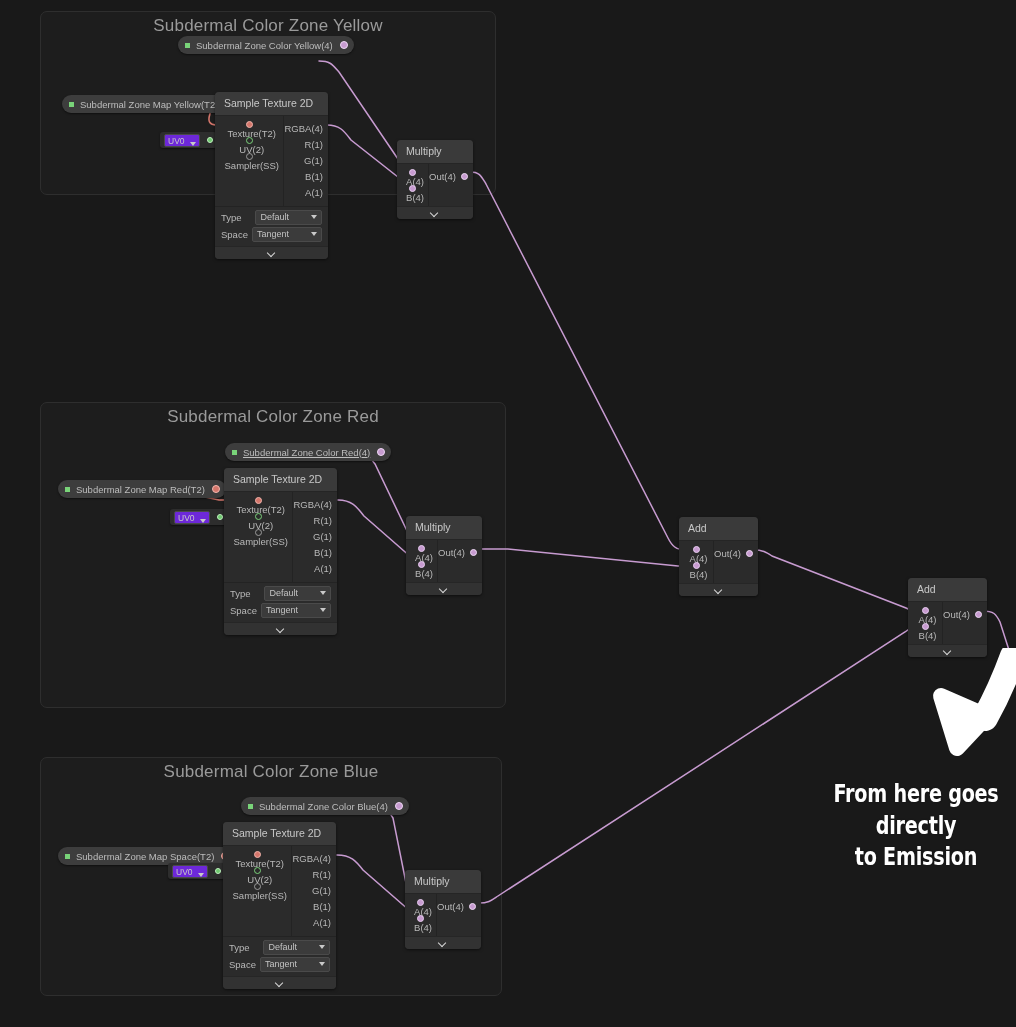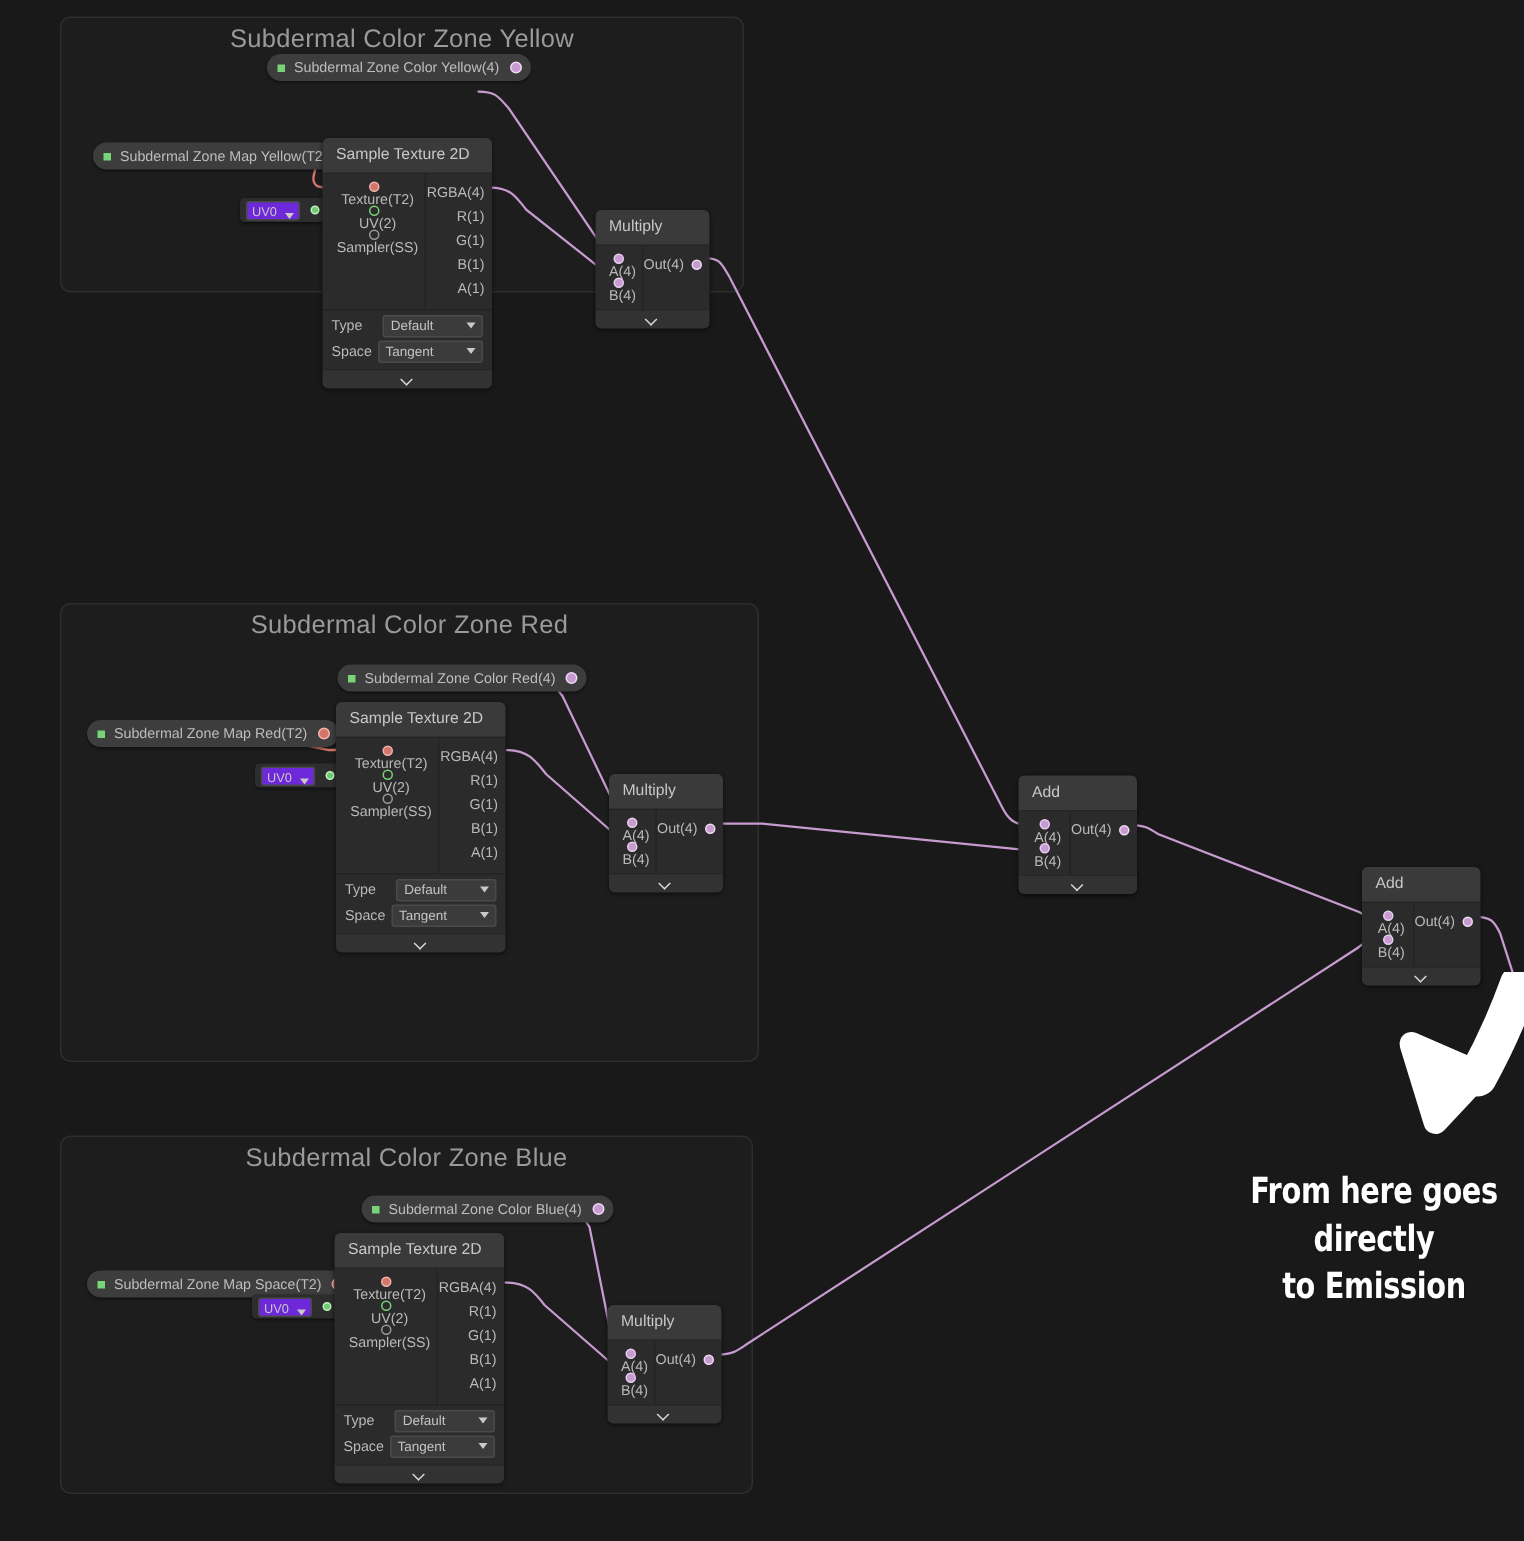--- a/index.html
+++ b/index.html
@@ -274,21 +274,21 @@
             <span>Out(4)</span>
             <span class="dot v4"></span>
           </div>
       </div>
     </div>
     <div class="node-collapse">
         <span class="chev"></span>
       </div>
   </div>
 
-  <div class="pill" style="left:225px;top:443px;">
+  <div class="pill" style="left:225px;top:443px;text-decoration:underline;">
     <span class="sq"></span>
     <span class="lbl">Subdermal Zone Color Red(4)</span>
     <span class="outdot v4"></span>
   </div>
 
   <div class="pill" style="left:58px;top:480px;">
     <span class="sq"></span>
     <span class="lbl">Subdermal Zone Map Red(T2)</span>
     <span class="outdot tex"></span>
   </div>

